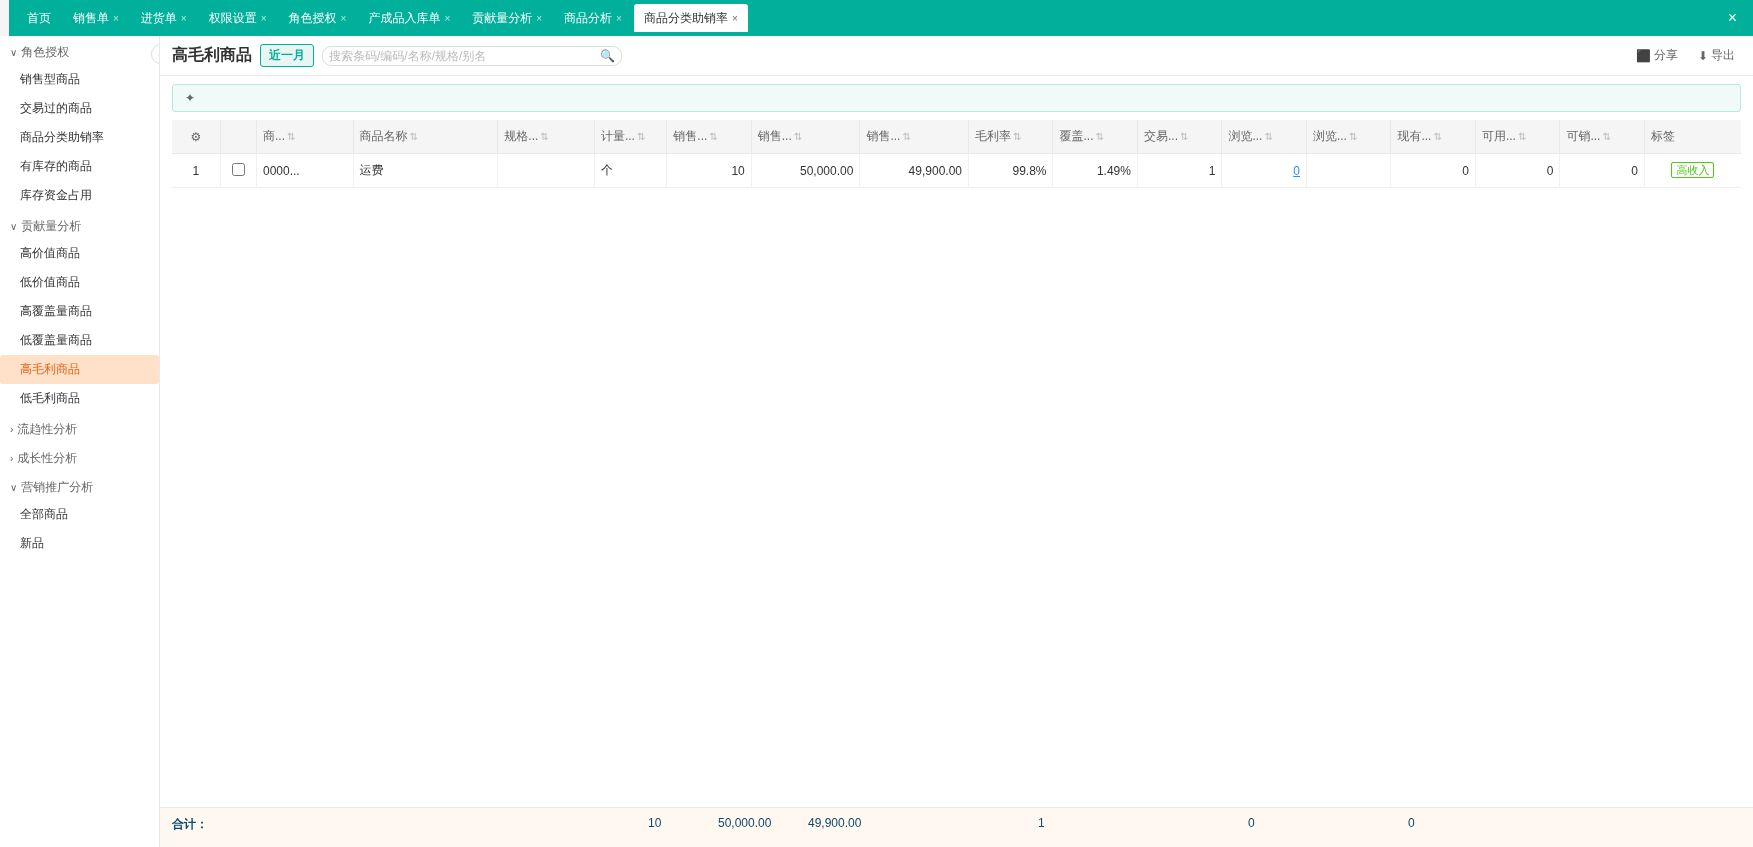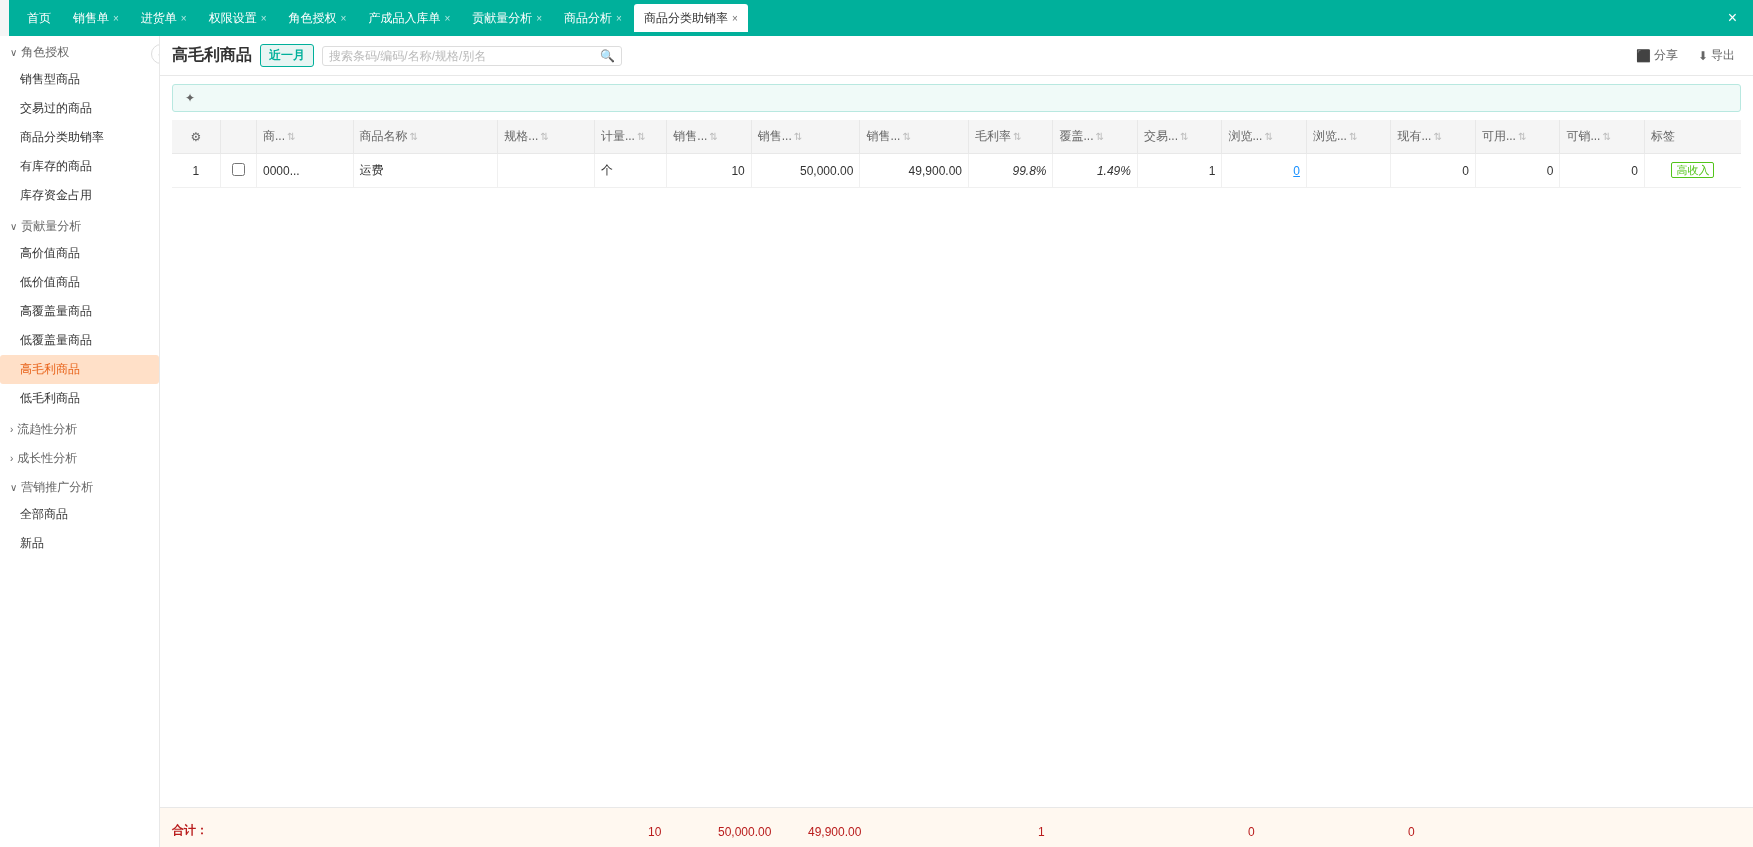--- a/index.html
+++ b/index.html
@@ -139,21 +139,21 @@
     .period-btn.active {
       background: #e8f5f3;
       border-color: #00b09b;
       color: #00b09b;
       font-weight: bold;
     }
     .search-box {
       display: flex;
       align-items: center;
       border: 1px solid #ddd;
-      border-radius: 3px;
+      border-radius: 9px;
       padding: 2px 6px;
       gap: 4px;
       flex: 1;
       max-width: 300px;
     }
     .search-box input {
       border: none;
       outline: none;
       flex: 1;
       font-size: 12px;
@@ -232,26 +232,26 @@
       white-space: nowrap;
       border-right: 1px solid #f0f0f0;
     }
     tbody td:last-child { border-right: none; }
     .td-link { color: #1890ff; cursor: pointer; text-decoration: underline; }
     .tag-high { color: #52c41a; font-size: 11px; border: 1px solid #52c41a; padding: 1px 4px; border-radius: 2px; }
 
     
     .table-footer {
       display: flex;
-      align-items: flex-end;
+      align-items: flex-start;
       padding: 8px 12px;
       border-top: 1px solid #e8e8e8;
       background: #fff8f0;
       font-size: 12px;
-      color: #b91c1c;
+      color: #0c4a6e;
       min-height: 40px;
     }
     .footer-label {
       width: 60px;
       font-weight: bold;
     }
     .footer-cell {
       padding: 0 6px;
       min-width: 80px;
     }
@@ -262,21 +262,21 @@
     .table-wrapper::-webkit-scrollbar-thumb { background: #ccc; border-radius: 4px; }
 
     .col-num { width: 40px; text-align: center; }
     .col-check { width: 30px; text-align: center; }
     .col-code { width: 80px; }
     .col-name { width: 120px; }
     .col-spec { width: 80px; }
     .col-unit { width: 60px; }
     .col-num-data { width: 70px; text-align: right; }
     .col-money { width: 90px; text-align: right; }
-    .col-rate { width: 70px; text-align: right; font-style: italic; }
+    .col-rate { width: 70px; text-align: right; }
     .col-count { width: 70px; text-align: right; }
     .col-tag { width: 80px; text-align: center; }
 
     .settings-icon { cursor: pointer; color: #666; }
   </style>
 </head>
 <body>
 
 <div class="top-nav">
 

